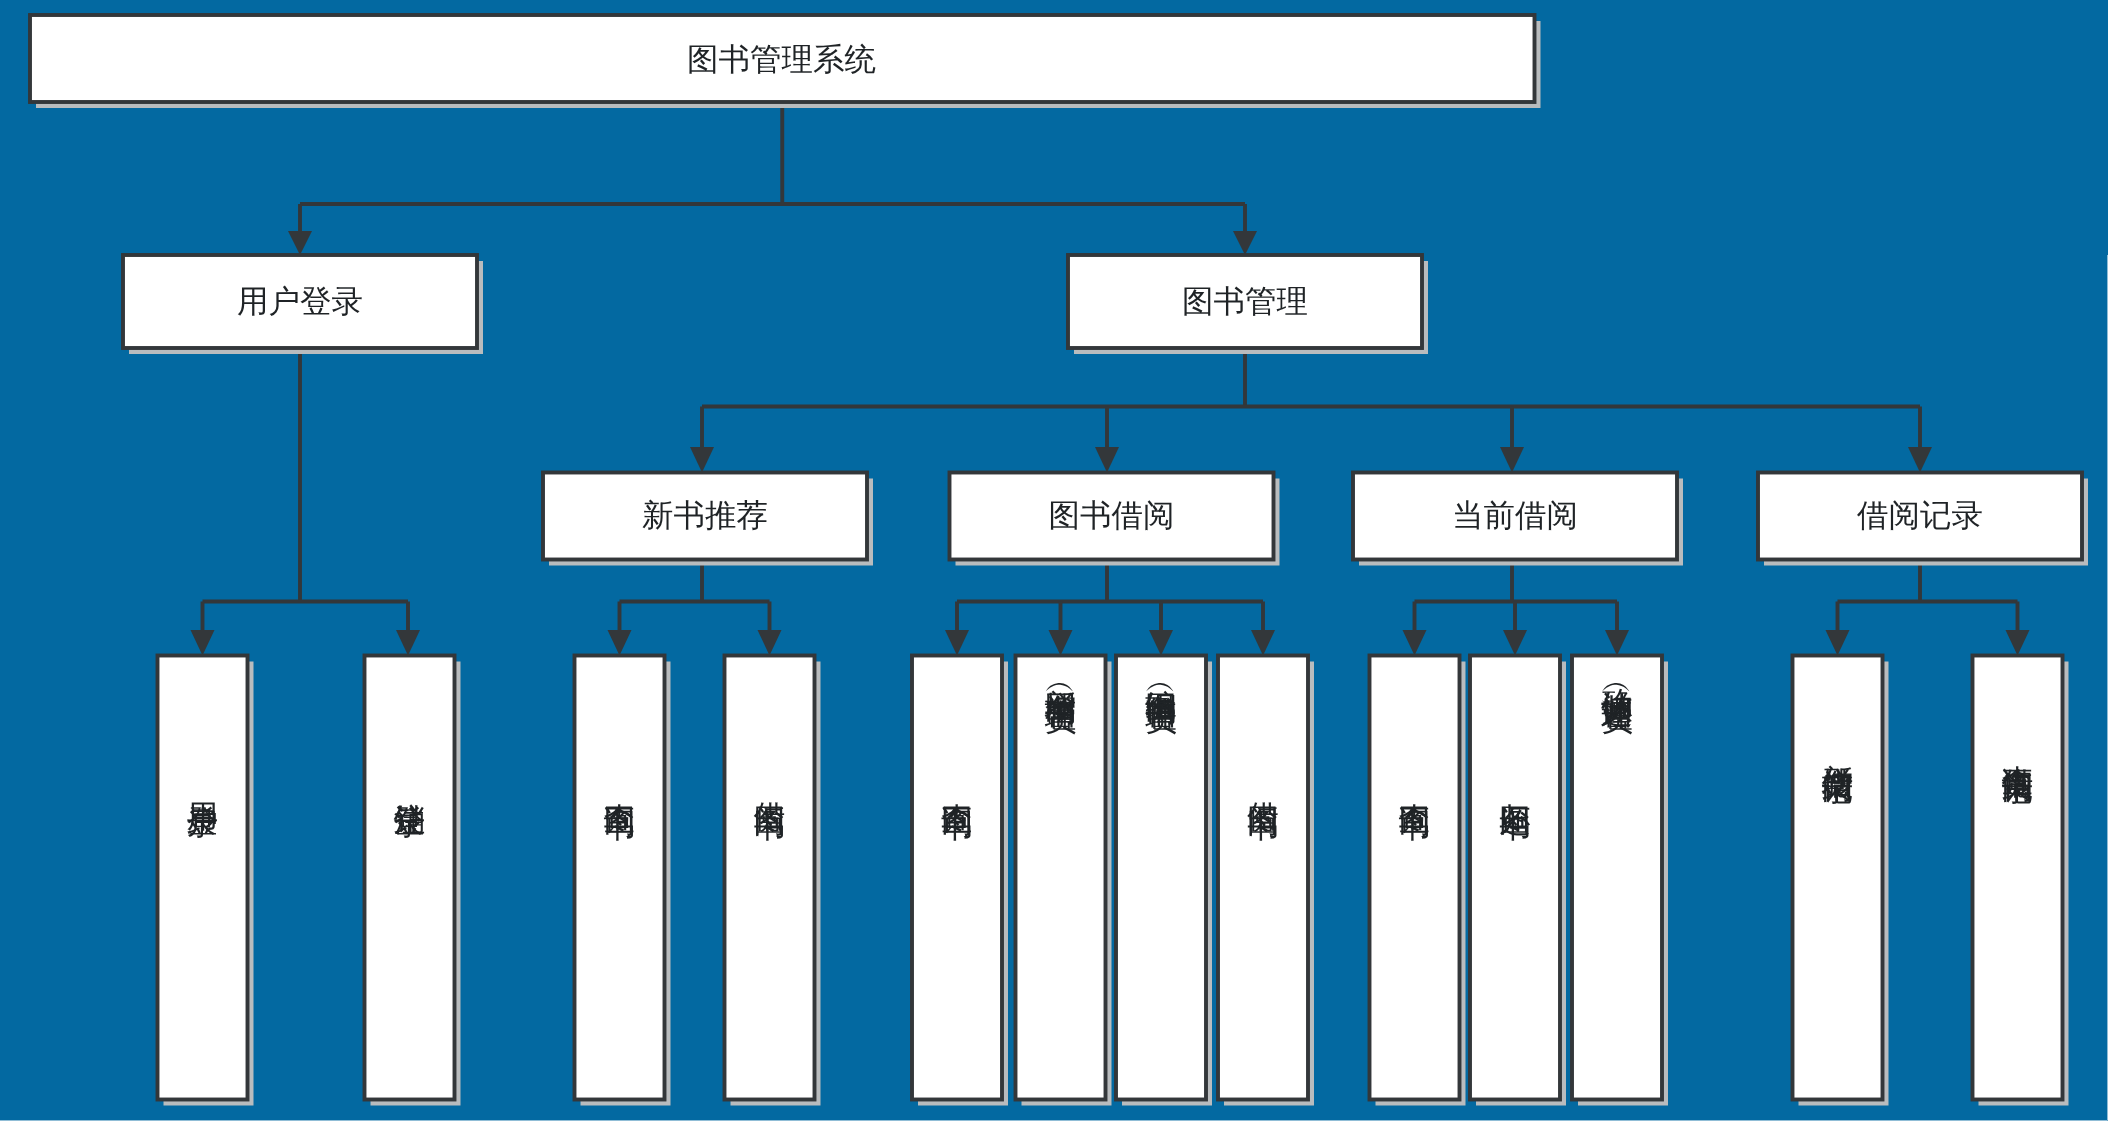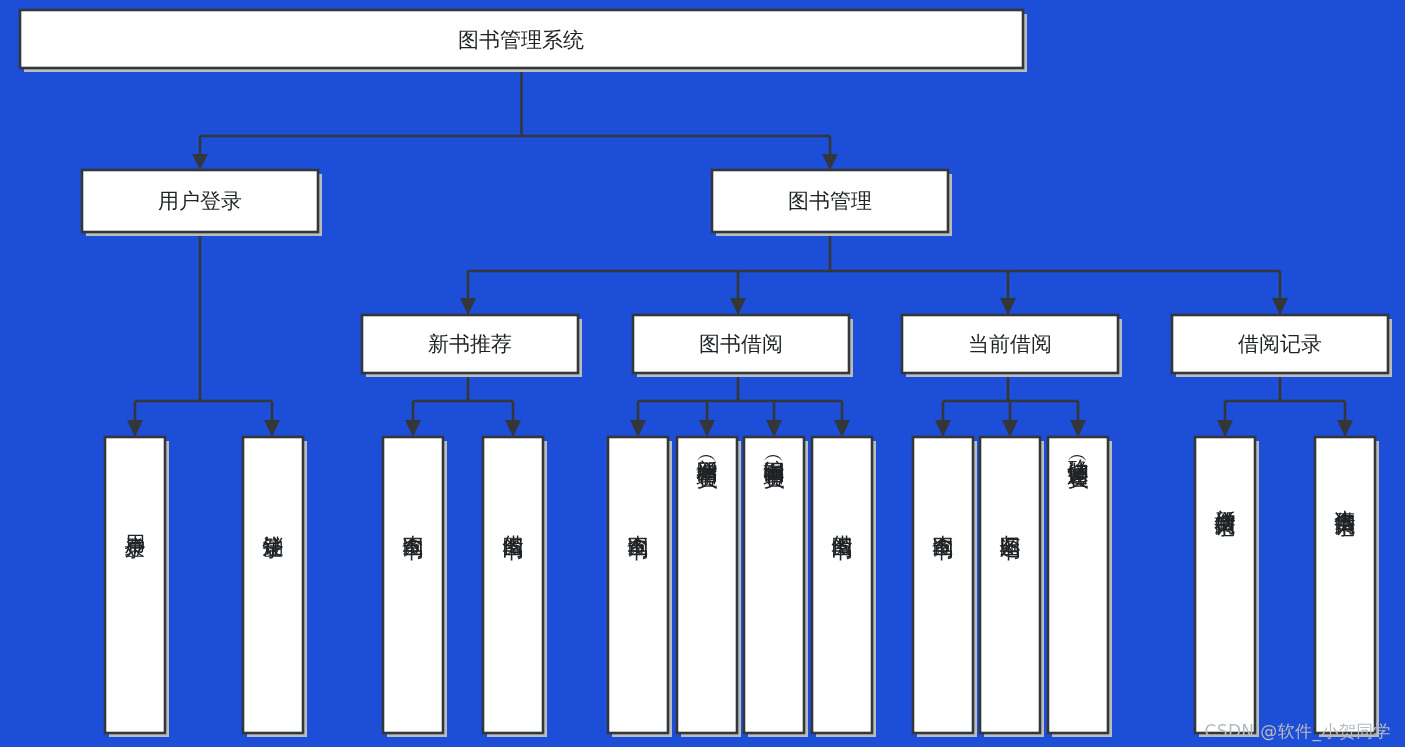--- a/index.html
+++ b/index.html
@@ -11,21 +11,21 @@
   body {
     width: 1405px;
     height: 747px;
     overflow: hidden;
     font-family: "DejaVu Sans", "Liberation Sans", sans-serif;
   }
   #diagram-root {
     position: relative;
     width: 1405px;
     height: 747px;
-    background: #1d4ed8;
+    background: #0369a1;
   }
   svg#diagram-canvas {
     position: absolute;
     left: 0;
     top: 0;
     width: 1405px;
     height: 747px;
     display: block;
   }
   .node-box {
@@ -259,15 +259,14 @@
     </g>
 
     <g>
       <rect class="node-shadow" x="1319" y="441" width="60" height="296"></rect>
       <rect class="node-box" x="1315" y="437" width="60" height="296"></rect>
       <text class="leaf-label-v" x="1345" y="497" text-anchor="middle">查询借阅记录</text>
     </g>
 
   </svg>
 
-  <div class="watermark">CSDN @软件_小贺同学</div>
 
 </div>
 
 </body></html>

